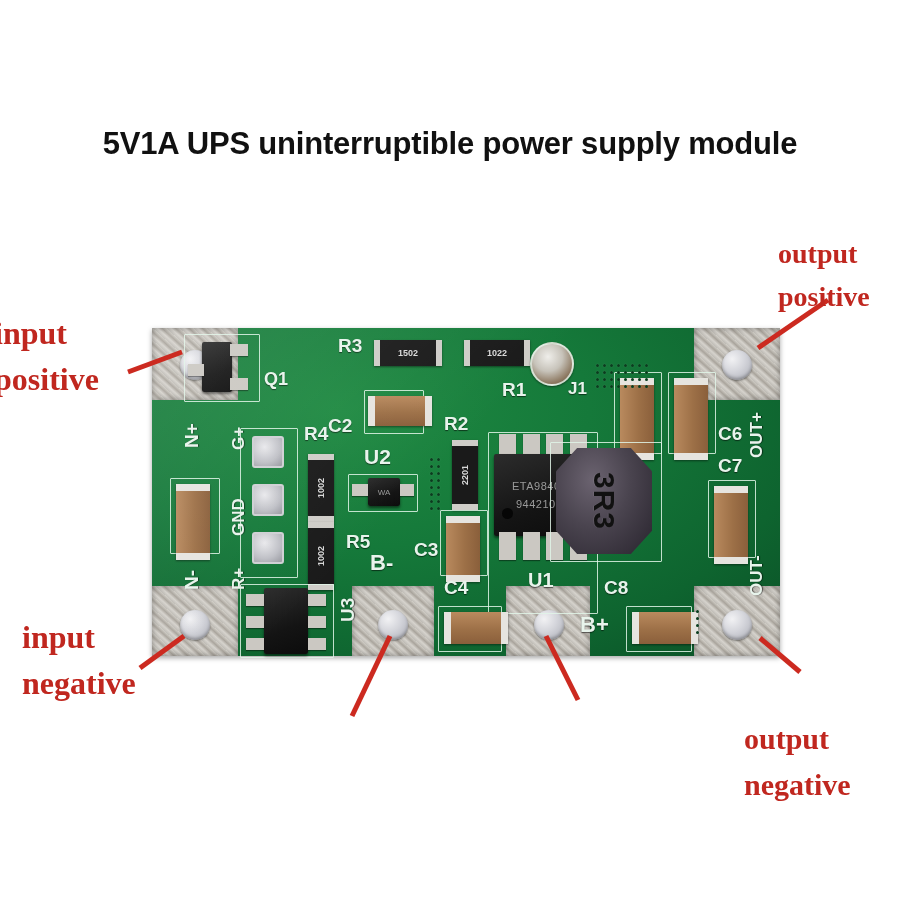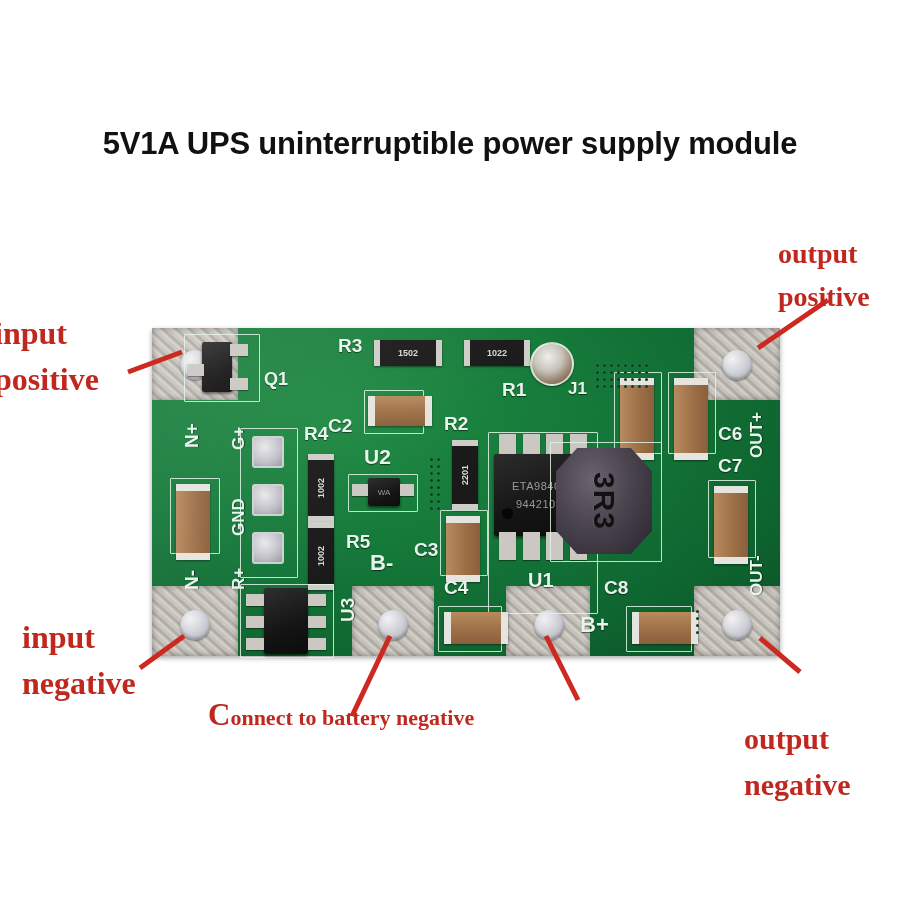--- a/index.html
+++ b/index.html
@@ -377,23 +377,20 @@
   <div class="anno" style="left:778px;top:238px;font-size:28px;">
     <div>output</div>
     <div style="margin-top:12px;">positive</div>
   </div>
 
   <div class="anno" style="left:22px;top:620px;font-size:32px;">
     <div>input</div>
     <div style="margin-top:10px;">negative</div>
   </div>
 
-  <div class="anno" style="left:208px;top:698px;font-size:22px;">
-    <span style="font-size:31px;">C</span><span>onnect to battery negative</span>
-  </div>
 
 
   <div class="anno" style="left:744px;top:722px;font-size:30px;">
     <div>output</div>
     <div style="margin-top:12px;">negative</div>
   </div>
 
 </div>
 
 </body></html>

